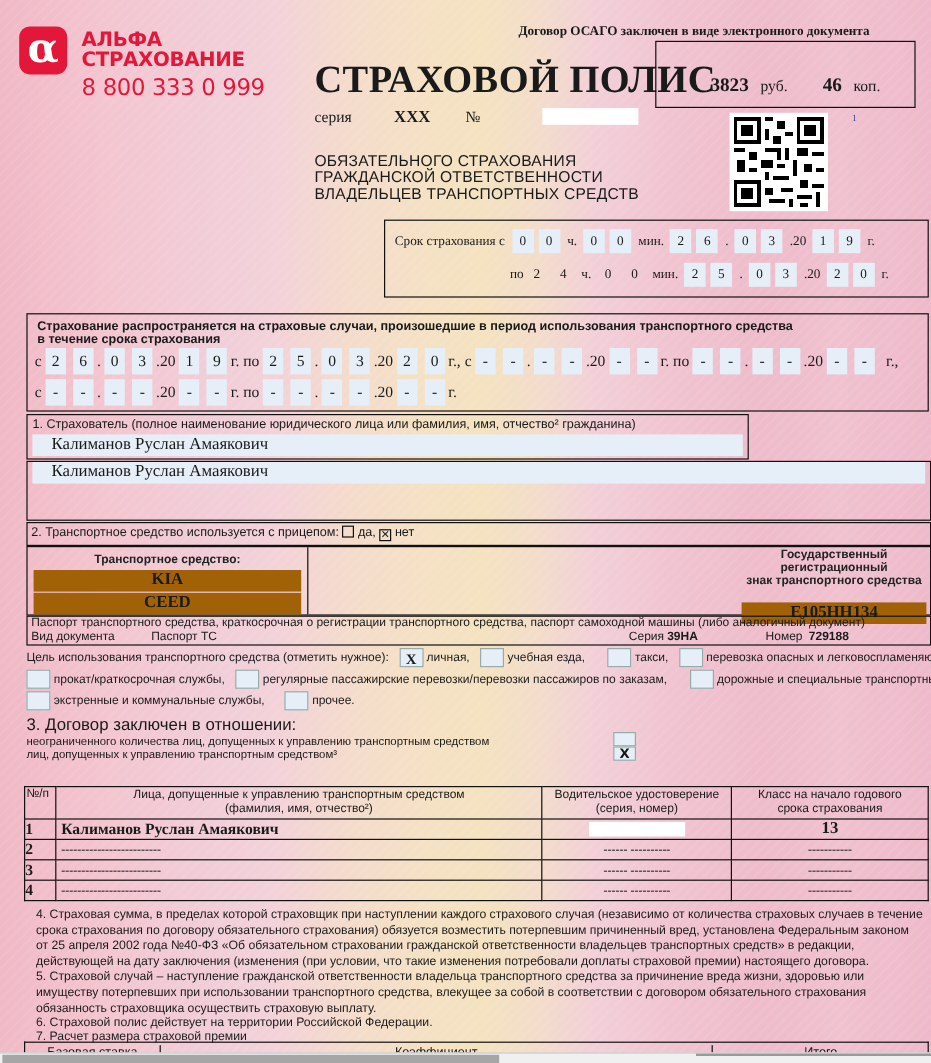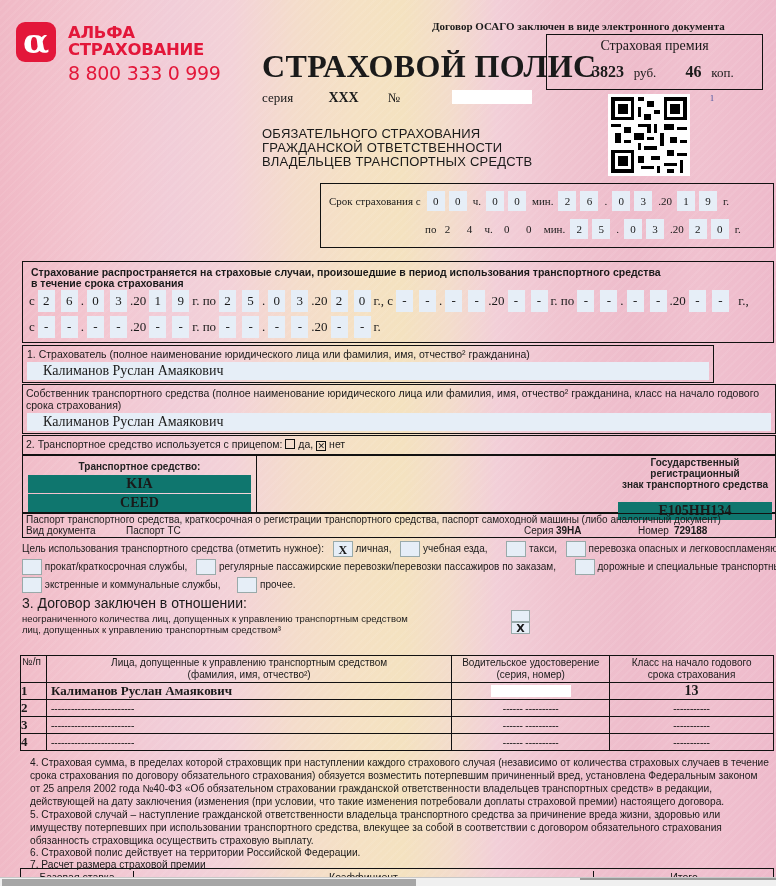--- a/index.html
+++ b/index.html
@@ -45,31 +45,31 @@
   .term-row { position: absolute; left: 0; height: 20px; display: flex; align-items: center; }
   .term-row .cell { width: 18px; height: 20px; line-height: 20px; margin-right: 4px; }
   .term-row span.t { margin: 0 5px 0 2px; }
 
   .coverage-box { left: 22px; top: 261px; width: 752px; height: 82px; border: 1.5px solid #111; font-size: 11px; font-family: "Liberation Sans", sans-serif; }
   .cov-text { position: absolute; left: 8px; top: 5px; line-height: 11px; font-size: 10.5px; font-weight: bold; }
   .cov-row { position: absolute; left: 6px; height: 22px; display: flex; align-items: center; font-family: "Liberation Serif", serif; font-size: 13px; }
   .cov-row .cell { width: 17px; height: 22px; line-height: 22px; margin: 0 3px; }
 
   .box { border: 1.5px solid #111; }
-  .insurer-box { left: 22px; top: 345px; width: 692px; height: 38px; }
+  .insurer-box { left: 22px; top: 345px; width: 602px; height: 38px; }
   .lbl { font-family: "Liberation Sans", sans-serif; font-size: 10.5px; }
   .namefill { background: #e6eef7; font-size: 14px; padding-left: 16px; height: 18px; line-height: 18px; }
   .owner-box { left: 22px; top: 384px; width: 754px; height: 50px; }
   .trailer-box { left: 22px; top: 435px; width: 754px; height: 20px; }
   .chk { display: inline-block; width: 10px; height: 10px; border: 1px solid #111; vertical-align: -1px; font-size: 9px; line-height: 8px; text-align: center; font-family: "DejaVu Sans", sans-serif; }
 
   .vehicle-box { left: 22px; top: 455px; width: 754px; height: 58px; }
   .vcol { position: absolute; top: 0; height: 100%; border-right: 1.5px solid #111; text-align: center; font-weight: bold; }
   .vhead { font-family: "Liberation Sans", sans-serif; font-size: 10px; color: #222; }
-  .vfill { background: #0f766e; font-size: 14px; height: 18px; line-height: 18px; margin: 1px 5px; }
+  .vfill { background: #a16207; font-size: 14px; height: 18px; line-height: 18px; margin: 1px 5px; }
 
   .pts-box { left: 22px; top: 513px; width: 754px; height: 25px; font-family: "Liberation Sans", sans-serif; font-size: 10px; }
 
   .purpose { left: 22px; top: 540px; width: 754px; font-family: "Liberation Sans", sans-serif; font-size: 10px; }
   .purpose .cell { width: 20px; height: 16px; line-height: 16px; border: 1px solid #9aa; font-family: "Liberation Serif", serif; font-weight: bold; font-size: 12px; vertical-align: middle; }
   .p-row { position: absolute; left: 0; white-space: nowrap; height: 17px; line-height: 17px; }
 
   .sec3 { left: 22px; top: 595px; font-size: 14px; font-family: "Liberation Sans", sans-serif; }
   .sec3-text { left: 22px; top: 613px; font-family: "Liberation Sans", sans-serif; font-size: 9.5px; line-height: 11px; }
   .sec3-box { left: 511px; top: 610px; width: 19px; height: 25px; }
@@ -97,21 +97,20 @@
 <div class="abs logo-text">
   <div>АЛЬФА</div>
   <div>СТРАХОВАНИЕ</div>
 </div>
 <div class="abs logo-phone">8 800 333 0 999</div>
 
 <div class="abs doc-note">Договор ОСАГО заключен в виде электронного документа</div>
 <div class="abs title">СТРАХОВОЙ ПОЛИС</div>
 
 <div class="abs premium-box">
-  <div class="premium-label">Страховая премия</div>
   <div class="premium-vals">
     <b>3823</b>
     &nbsp;&nbsp;<span>руб.</span>
     &nbsp;&nbsp;&nbsp;&nbsp;&nbsp;&nbsp;&nbsp;&nbsp;<b>46</b>
     &nbsp;&nbsp;<span>коп.</span>
   </div>
 </div>
 
 <div class="abs series-row">
   <span>серия</span>
@@ -225,21 +224,20 @@
     <span>с</span><span class="cell">-</span><span class="cell">-</span>.<span class="cell">-</span><span class="cell">-</span>.20<span class="cell">-</span><span class="cell">-</span>г. по<span class="cell">-</span><span class="cell">-</span>.<span class="cell">-</span><span class="cell">-</span>.20<span class="cell">-</span><span class="cell">-</span>г.
   </div>
 </div>
 
 <div class="abs box insurer-box">
   <div class="lbl" style="padding:2px 4px">1. Страхователь (полное наименование юридического лица или фамилия, имя, отчество² гражданина)</div>
   <div class="namefill" style="margin:0 4px">Калиманов Руслан Амаякович</div>
 </div>
 
 <div class="abs box owner-box">
-  <div class="lbl" style="padding:2px 3px;line-height:12px">Собственник транспортного средства (полное наименование юридического лица или фамилия, имя, отчество² гражданина, класс на начало годового срока страхования)</div>
   <div class="namefill" style="margin:0 4px">Калиманов Руслан Амаякович</div>
 </div>
 
 <div class="abs box trailer-box lbl" style="padding:2px 3px">
   <span>2. Транспортное средство используется с прицепом:</span>
   <span class="chk"></span>
   <span>да,</span>
   <span class="chk">✕</span>
   <span>нет</span>
 </div>

